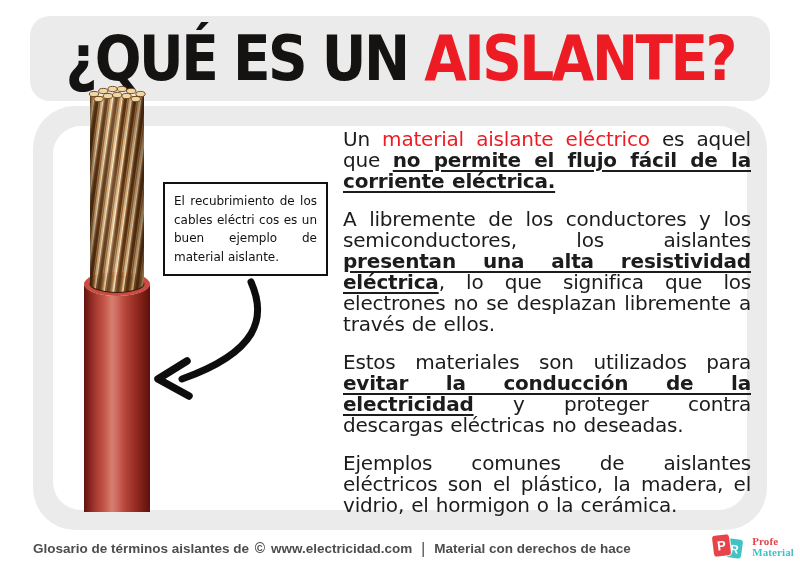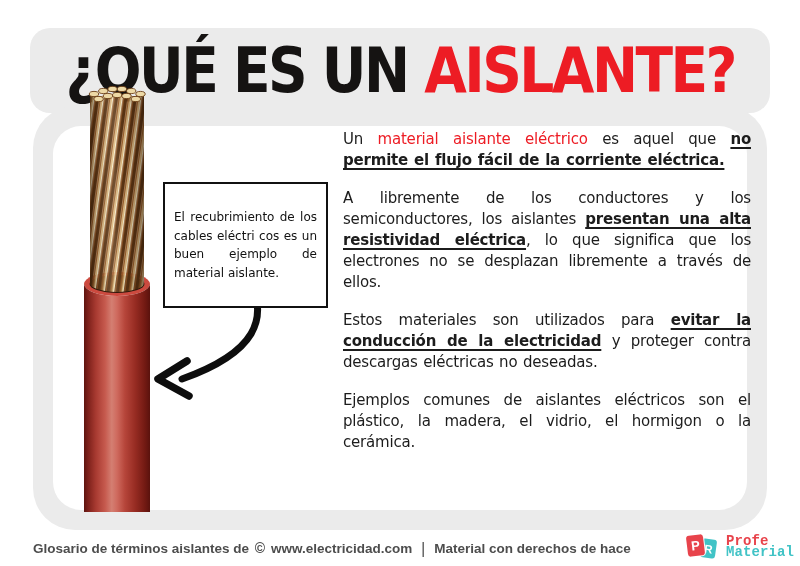--- a/index.html
+++ b/index.html
@@ -15,21 +15,20 @@
 
   
   .title-banner {
     position: absolute;
     left: 30px; top: 16px;
     width: 740px; height: 85px;
     background: #ebebeb;
     border-radius: 20px;
     display: flex; align-items: center; justify-content: center;
     z-index: 1;
-    margin-top: 12px;
   }
   .title-banner h1 {
     font-family: "DejaVu Sans", sans-serif;
     font-weight: bold;
     font-size: 54px;
     letter-spacing: -2.5px;
     color: #151312;
     white-space: nowrap;
     transform: scale(1.02, 1.14);
   }
@@ -52,21 +51,21 @@
   }
 
   
   .text-column {
     position: absolute;
     left: 343px; top: 129px;
     width: 408px;
     z-index: 2;
   }
   .text-column p {
-    font-size: 15px;
+    font-size: 20px;
     line-height: 21px;
     letter-spacing: -0.2px;
     word-spacing: 1px;
     text-align: justify;
     color: #1c1c1c;
     margin-bottom: 17px;
   }
   .seg-red { color: #ed1c24; }
   .seg-bu {
     font-weight: bold;
@@ -75,21 +74,21 @@
     text-underline-offset: 2.5px;
   }
 
   
   .callout {
     position: absolute;
     left: 163px; top: 182px;
     width: 165px;
     background: #ffffff;
     border: 2px solid #111111;
-    padding: 24px 9px;
+    padding: 8px 9px;
     font-size: 12px;
     line-height: 18.5px;
     text-align: justify;
     color: #111111;
     z-index: 6;
   }
 
   
   .art-overlay {
     position: absolute;
@@ -141,23 +140,23 @@
   .logo-card-r {
     left: 14px; top: 6px;
     width: 15px; height: 19px;
     background: #41c3c6;
     font-size: 11.5px;
     transform: rotate(8deg);
     z-index: 1;
   }
   .logo-name {
     margin-left: 5px;
-    font-family: Liberation Mono, monospace;
-    font-weight: bold;
-    font-size: 14px;
+    font-family: Liberation Serif, serif;
+    font-weight: bold;
+    font-size: 11px;
     line-height: 11px;
     letter-spacing: 0.1px;
   }
   .logo-name .ln1 { color: #e8434b; }
   .logo-name .ln2 { color: #41c3c6; }
 </style>
 </head>
 <body>
 
 <div class="canvas">

